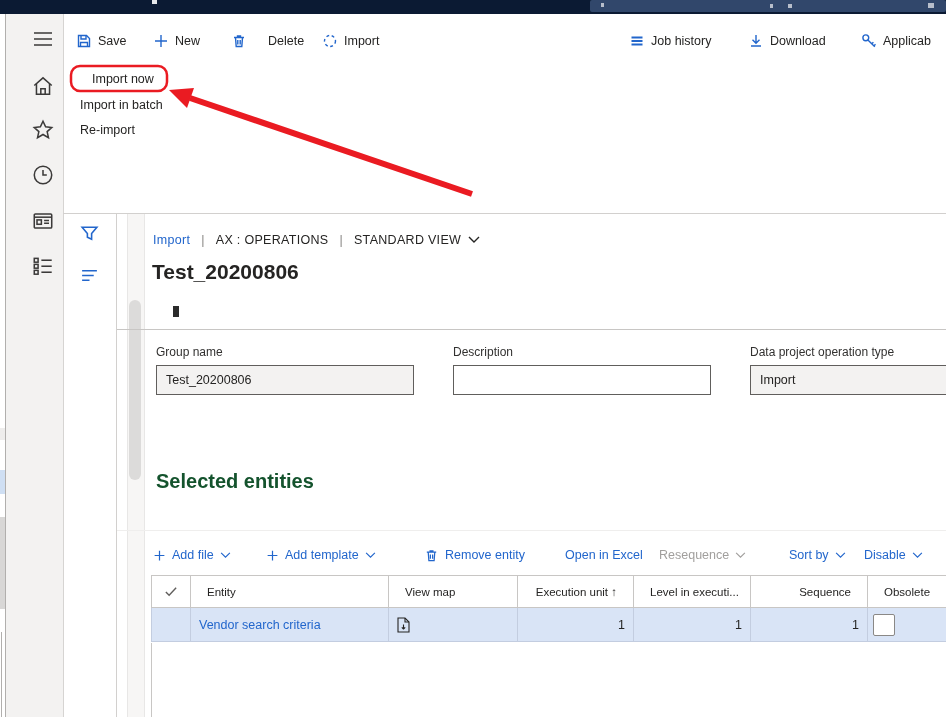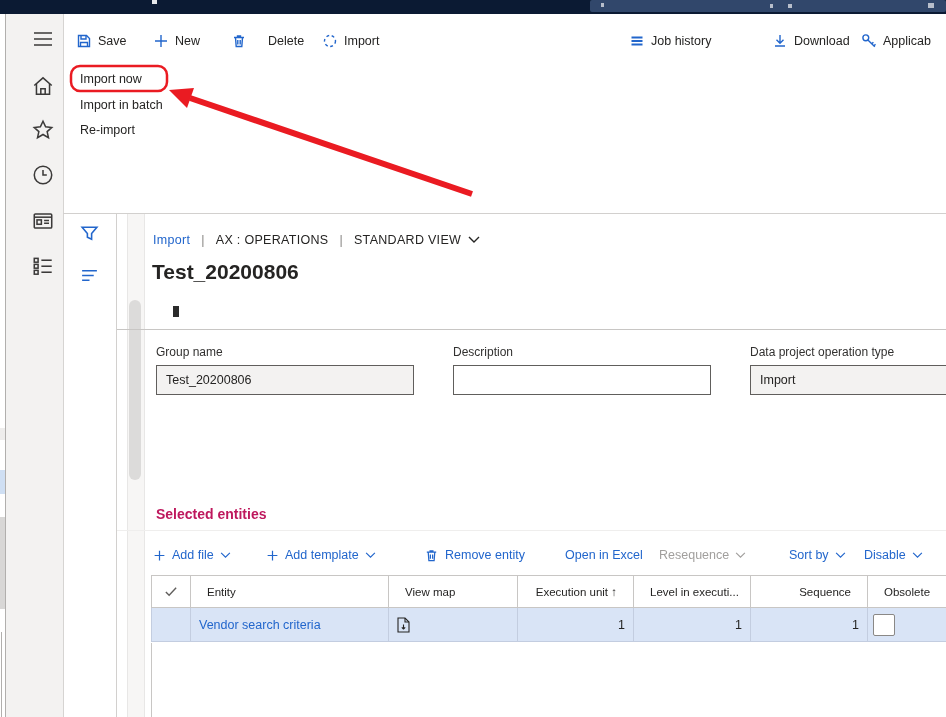--- a/index.html
+++ b/index.html
@@ -40,21 +40,21 @@
   .crumb-view{display:flex;align-items:center;gap:7px;cursor:pointer;}
   .crumb-view svg{width:12px;height:8px;stroke:#252423;fill:none;stroke-width:1.4;}
   .page-title{position:absolute;left:152px;top:260px;font-size:21px;font-weight:700;color:#252423;}
   .clip-frag{position:absolute;left:173px;top:306px;width:6px;height:11px;background:#2b2b2b;}
   
   .field-label{position:absolute;top:345px;font-size:12px;color:#323130;}
   .field-input{position:absolute;top:365px;height:28px;width:238px;border:1px solid #605e5c;background:#fff;
                font-size:12.5px;line-height:28px;padding:0 9px;white-space:nowrap;overflow:hidden;}
   .field-input.readonly{background:#f3f2f1;}
   
-  .section-heading{position:absolute;left:156px;top:506px;font-size:14px;font-weight:700;color:#be185d;}
+  .section-heading{position:absolute;left:156px;top:470px;font-size:20px;font-weight:700;color:#14532d;}
   .gt-item{position:absolute;top:543px;height:24px;display:flex;align-items:center;gap:6px;
            font-size:12.5px;color:#2266cc;cursor:pointer;white-space:nowrap;}
   .gt-item svg{stroke:#2266cc;fill:none;}
   .gt-item.disabled{color:#a19f9d;cursor:default;}
   .gt-item.disabled svg{stroke:#a19f9d;}
   .chev{width:11px;height:7px;stroke-width:1.3;}
   
   table.grid{position:absolute;left:151px;top:575px;width:796px;border-collapse:collapse;table-layout:fixed;background:#fff;}
   .grid th{height:31px;border:1px solid #c8c6c4;font-size:11.5px;font-weight:400;color:#252423;
            padding:0 16px;text-align:left;white-space:nowrap;overflow:hidden;}
@@ -159,35 +159,35 @@
         <circle cx="8" cy="8" r="5.5" stroke-dasharray="2.8 2.6"></circle>
       </svg>
     <span>Import</span>
   </div>
   <div class="ap-item" style="left:629px;">
     <svg viewBox="0 0 16 16">
         <path d="M2.5 4.5 H13.5 M2.5 8 H13.5 M2.5 11.5 H13.5" stroke-width="1.8"></path>
       </svg>
     <span>Job history</span>
   </div>
-  <div class="ap-item" style="left:772px;">
+  <div class="ap-item" style="left:748px;">
     <svg viewBox="0 0 16 16">
         <path d="M8 2 V10 M4.5 6.8 L8 10.3 L11.5 6.8 M3 13 H13"></path>
       </svg>
     <span>Download</span>
   </div>
   <div class="ap-item" style="left:861px;">
     <svg viewBox="0 0 16 16">
         <circle cx="4.8" cy="4.8" r="2.9"></circle>
         <path d="M6.9 6.9 L13.8 13.8 M10.8 10.8 L12.4 9.2 M12.9 12.9 L14.5 11.3"></path>
       </svg>
     <span>Applicab</span>
   </div>
 
-  <div class="menu-item" style="top:70px;">Import now</div>
+  <div class="menu-item" style="top:70px;margin-left:12px;">Import now</div>
   <div class="menu-item" style="top:96px;">Import in batch</div>
   <div class="menu-item" style="top:121px;">Re-import</div>
 
   <div class="hline" style="left:63px;top:213px;width:883px;"></div>
   <div class="vline" style="left:116px;top:213px;height:504px;"></div>
 
   <div class="rail-icon" style="top:224px;">
     <svg viewBox="0 0 18 18">
         <path d="M2 3 H16 L11 9 V14.5 L7 12.5 V9 Z"></path>
       </svg>

